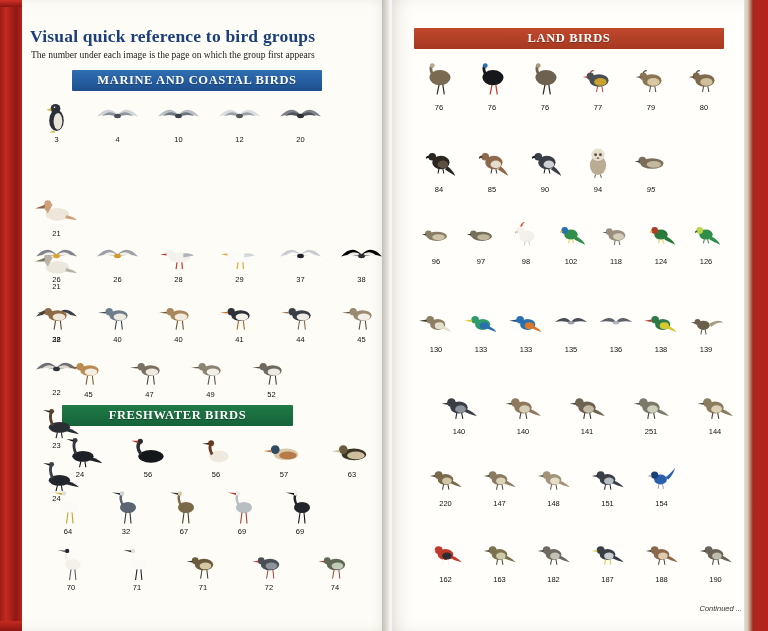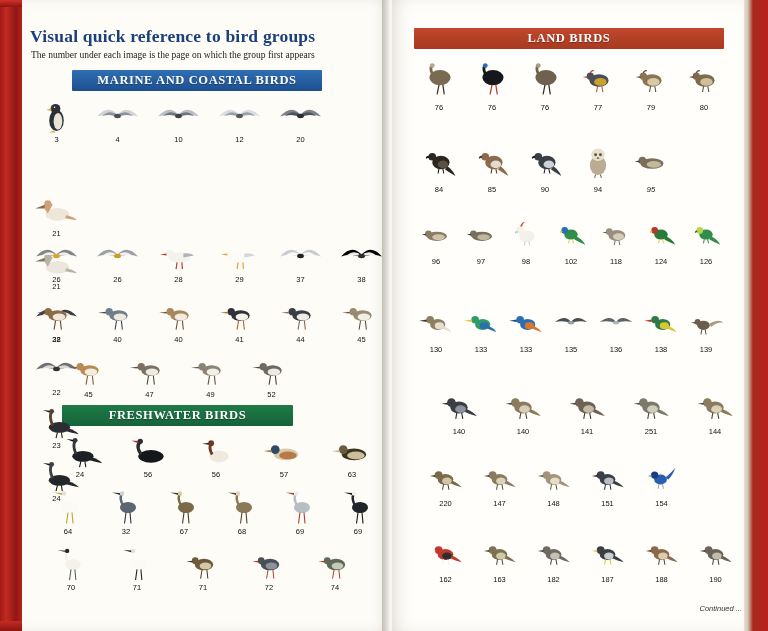--- a/index.html
+++ b/index.html
@@ -503,32 +503,20 @@
         <circle cx="42" cy="6" r="4.5" fill="#d9cda9"></circle>
         <path d="M38 5 L22 4 L38 9Z" fill="#463c28"></path>
         <path d="M50 44 l-3 22 M58 44 l2 22" stroke="#463c28" stroke-width="2.2"></path>
             </svg>
           </div>
           <div class="num">67</div>
         </div>
         <div class="cell" style="width: 52px;">
           <div>
             <svg class="bird" width="50" height="36" viewBox="0 0 100 70">
-              <ellipse cx="54" cy="34" rx="16" ry="11" fill="#8a7a58"></ellipse>
-        <path d="M44 30 Q36 16 42 6" stroke="#8a7a58" stroke-width="5" fill="none"></path>
-        <circle cx="42" cy="6" r="4.5" fill="#e2d7ba"></circle>
-        <path d="M38 5 L22 4 L38 9Z" fill="#4f452f"></path>
-        <path d="M50 44 l-3 22 M58 44 l2 22" stroke="#4f452f" stroke-width="2.2"></path>
-            </svg>
-          </div>
-          <div class="num">68</div>
-        </div>
-        <div class="cell" style="width: 52px;">
-          <div>
-            <svg class="bird" width="50" height="36" viewBox="0 0 100 70">
               <ellipse cx="54" cy="34" rx="16" ry="11" fill="#b9bec4"></ellipse>
         <path d="M44 30 Q36 16 42 6" stroke="#b9bec4" stroke-width="5" fill="none"></path>
         <circle cx="42" cy="6" r="4.5" fill="#e9ebee"></circle>
         <path d="M38 5 L22 4 L38 9Z" fill="#b33a2c"></path>
         <path d="M50 44 l-3 22 M58 44 l2 22" stroke="#b33a2c" stroke-width="2.2"></path>
             </svg>
           </div>
           <div class="num">69</div>
         </div>
         <div class="cell" style="width: 52px;">

